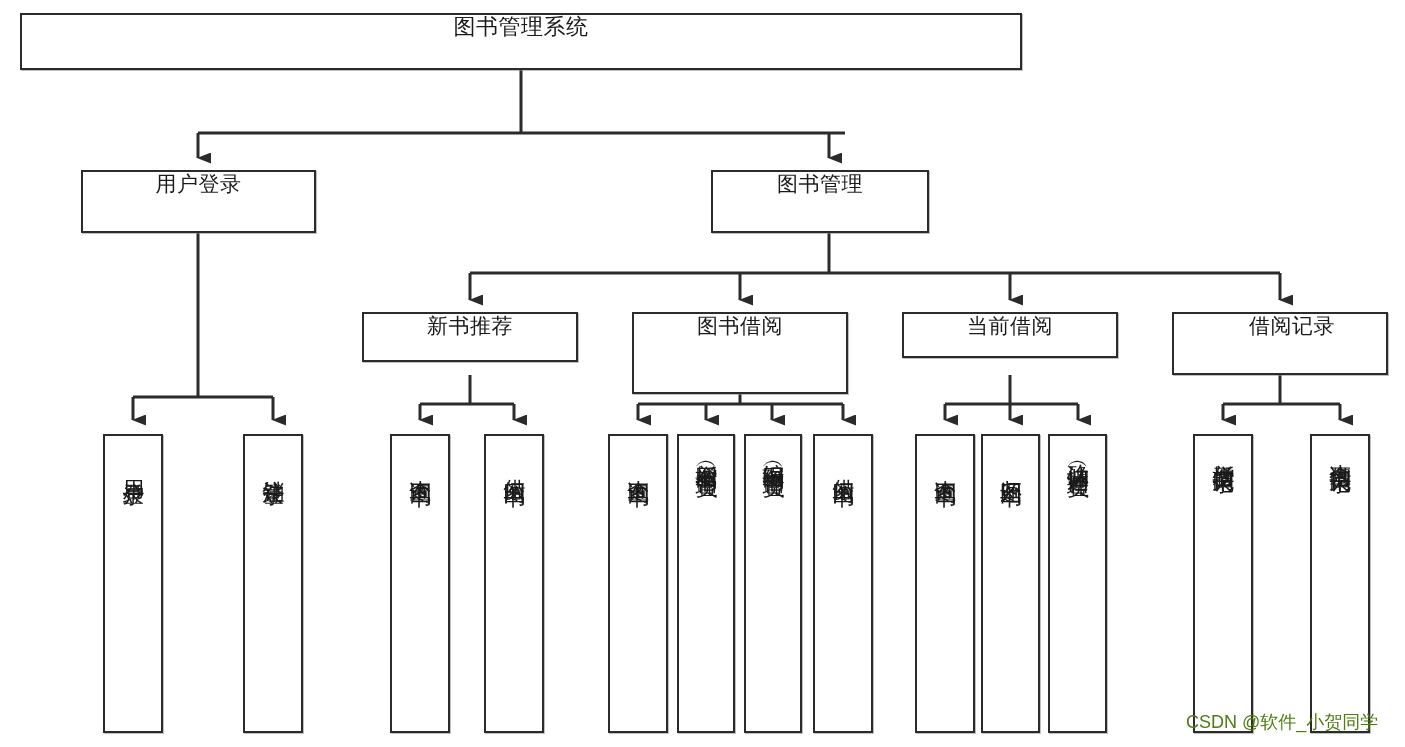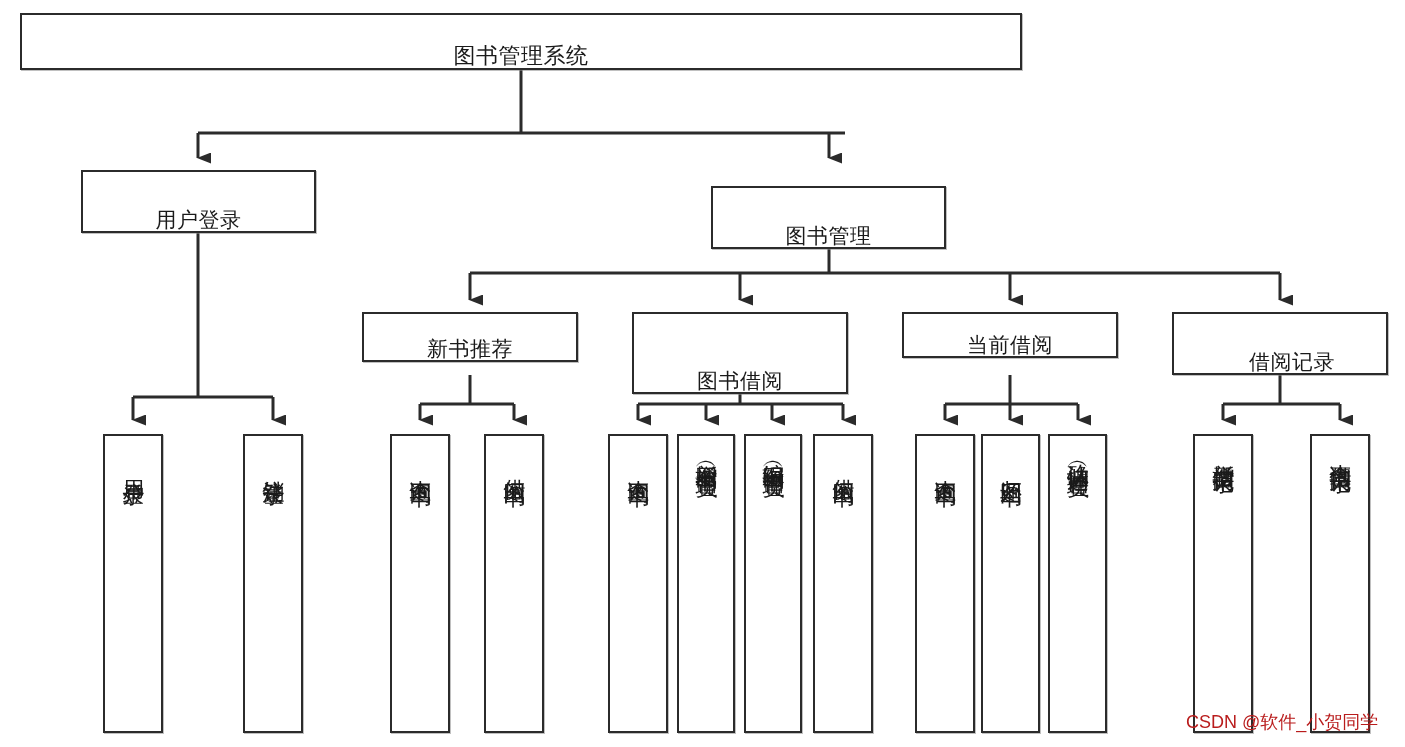--- a/index.html
+++ b/index.html
@@ -25,21 +25,21 @@
     height: 747px;
     pointer-events: none;
   }
   .node {
     position: absolute;
     box-sizing: border-box;
     background: #ffffff;
     border: 2px solid #2b2b2b;
     box-shadow: 1px 1px 0 0 rgba(140,140,140,0.55);
     display: flex;
-    align-items: flex-end;
+    align-items: flex-start;
     justify-content: center;
     color: #1a1a1a;
     z-index: 2;
   }
   .node .lbl {
     display: block;
     text-align: center;
     letter-spacing: 0.5px;
     white-space: nowrap;
   }
@@ -71,21 +71,21 @@
     max-height: 282px;
   }
   .node.vert.pad-small {
     padding-top: 10px;
   }
   .watermark {
     position: absolute;
     left: 1186px;
     top: 710px;
     font-size: 18px;
-    color: #b91c1c;
+    color: #4d7c0f;
     white-space: nowrap;
     z-index: 3;
     font-family: "Liberation Sans", "DejaVu Sans", sans-serif;
   }
 </style>
 </head>
 <body>
 
 <div id="stage">
 
@@ -139,21 +139,21 @@
     </g>
   </svg>
 
   <div class="node horiz root" style="left:20px; top:13px; width:1002px; height:57px;">
     <span class="lbl">图书管理系统</span>
   </div>
 
   <div class="node horiz" style="left:81px; top:170px; width:235px; height:63px;">
     <span class="lbl">用户登录</span>
   </div>
-  <div class="node horiz" style="left:711px; top:186px; width:235px; height:63px;">
+  <div class="node horiz" style="left:711px; top:170px; width:218px; height:63px;">
     <span class="lbl">图书管理</span>
   </div>
 
   <div class="node horiz" style="left:362px; top:312px; width:216px; height:50px;">
     <span class="lbl">新书推荐</span>
   </div>
   <div class="node horiz" style="left:632px; top:312px; width:216px; height:82px;">
     <span class="lbl">图书借阅</span>
   </div>
   <div class="node horiz" style="left:902px; top:312px; width:216px; height:46px;">

